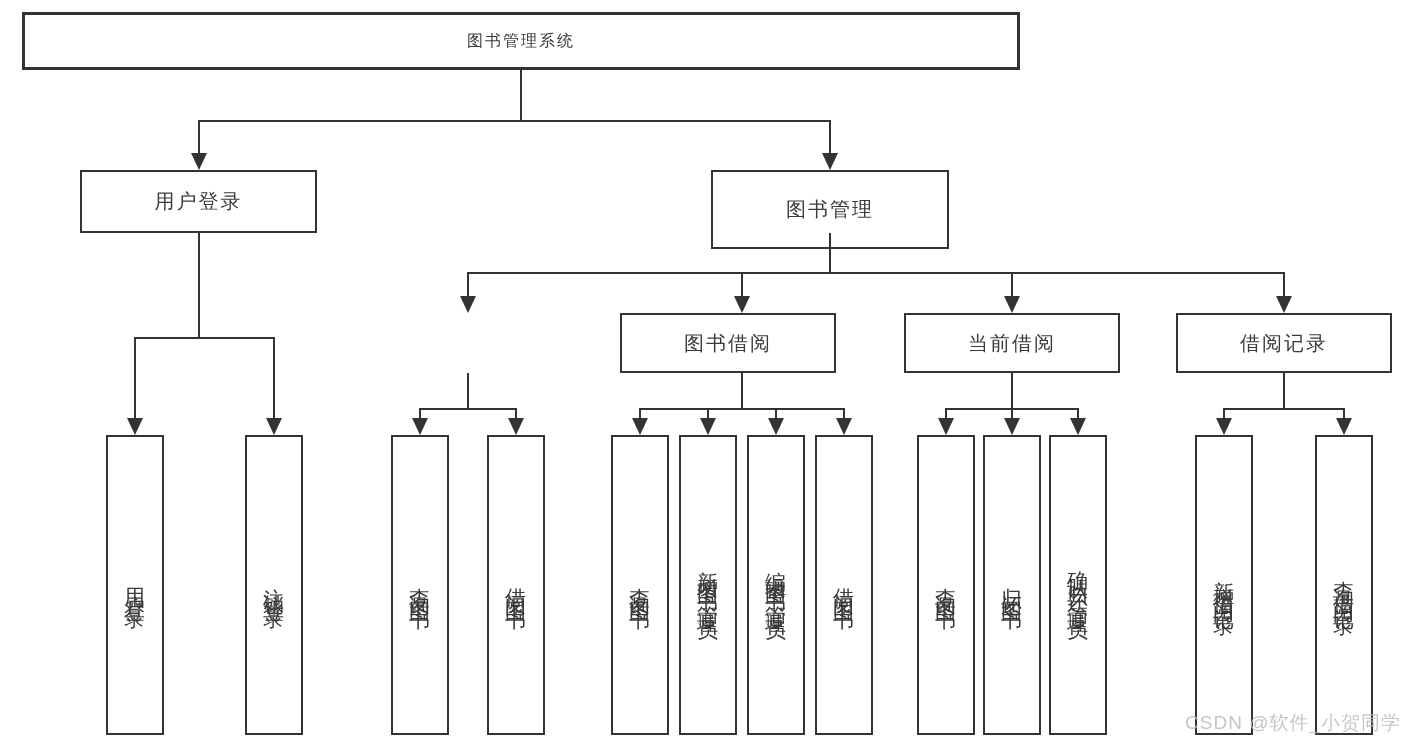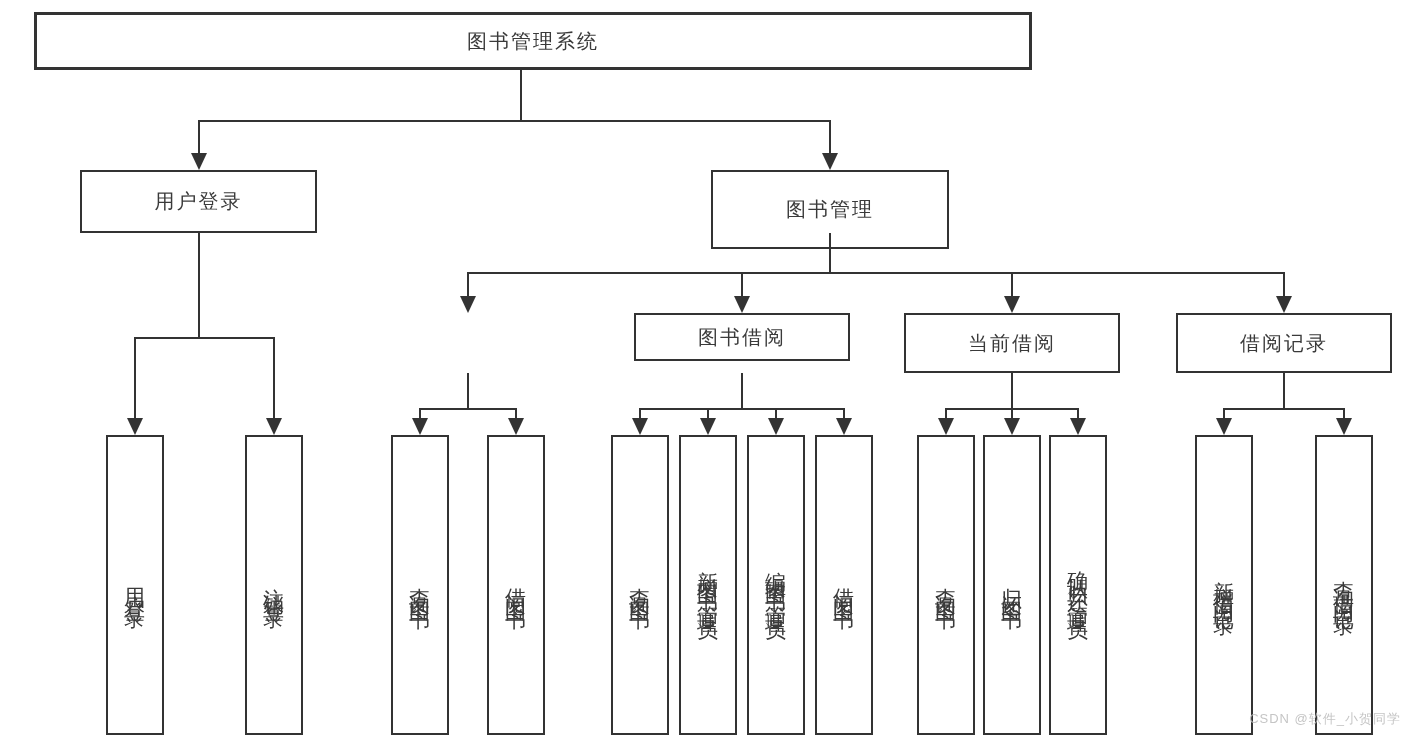--- a/index.html
+++ b/index.html
@@ -13,21 +13,21 @@
   .box {
     position:absolute;
     box-sizing:border-box;
     border:2px solid #333333;
     background:#ffffff;
     display:flex;
     align-items:center;
     justify-content:center;
     color:#3a3a3a;
   }
-  .root  { border-width:3px; font-size:20px; letter-spacing:2px;margin-left:12px; }
+  .root  { border-width:3px; font-size:16px; letter-spacing:2px; }
   .hbox  { font-size:20px; letter-spacing:2px; }
   .vbox span {
     writing-mode:vertical-rl;
     text-orientation:mixed;
     font-size:21px;
     letter-spacing:7px;
     line-height:1;
     color:#3a3a3a;
   }
   .vl { position:absolute; width:2px; background:#333333; }
@@ -35,21 +35,21 @@
   .tri {
     position:absolute;
     width:0; height:0;
     border-left:8px solid transparent;
     border-right:8px solid transparent;
     border-top:17px solid #333333;
   }
   .watermark {
     position:absolute;
     right:4px; top:710px;
-    font-size:13px;
+    font-size:19px;
     color:#bbbbbb;
     opacity:0.85;
     letter-spacing:1px;
     z-index:10;
     white-space:nowrap;
   }
 </style>
 </head>
 <body>
 
@@ -59,21 +59,21 @@
     <span>图书管理系统</span>
   </div>
 
   <div class="box hbox" style="left:80px;top:170px;width:237px;height:63px;">
     <span>用户登录</span>
   </div>
   <div class="box hbox" style="left:711px;top:170px;width:238px;height:79px;">
     <span>图书管理</span>
   </div>
 
-  <div class="box hbox" style="left:634px;top:313px;width:216px;height:48px;">
+  <div class="box hbox" style="left:620px;top:313px;width:216px;height:60px;">
     <span>图书借阅</span>
   </div>
   <div class="box hbox" style="left:904px;top:313px;width:216px;height:60px;">
     <span>当前借阅</span>
   </div>
   <div class="box hbox" style="left:1176px;top:313px;width:216px;height:60px;">
     <span>借阅记录</span>
   </div>
 
   <div class="box vbox" style="left:106px;top:435px;width:58px;height:300px;">

